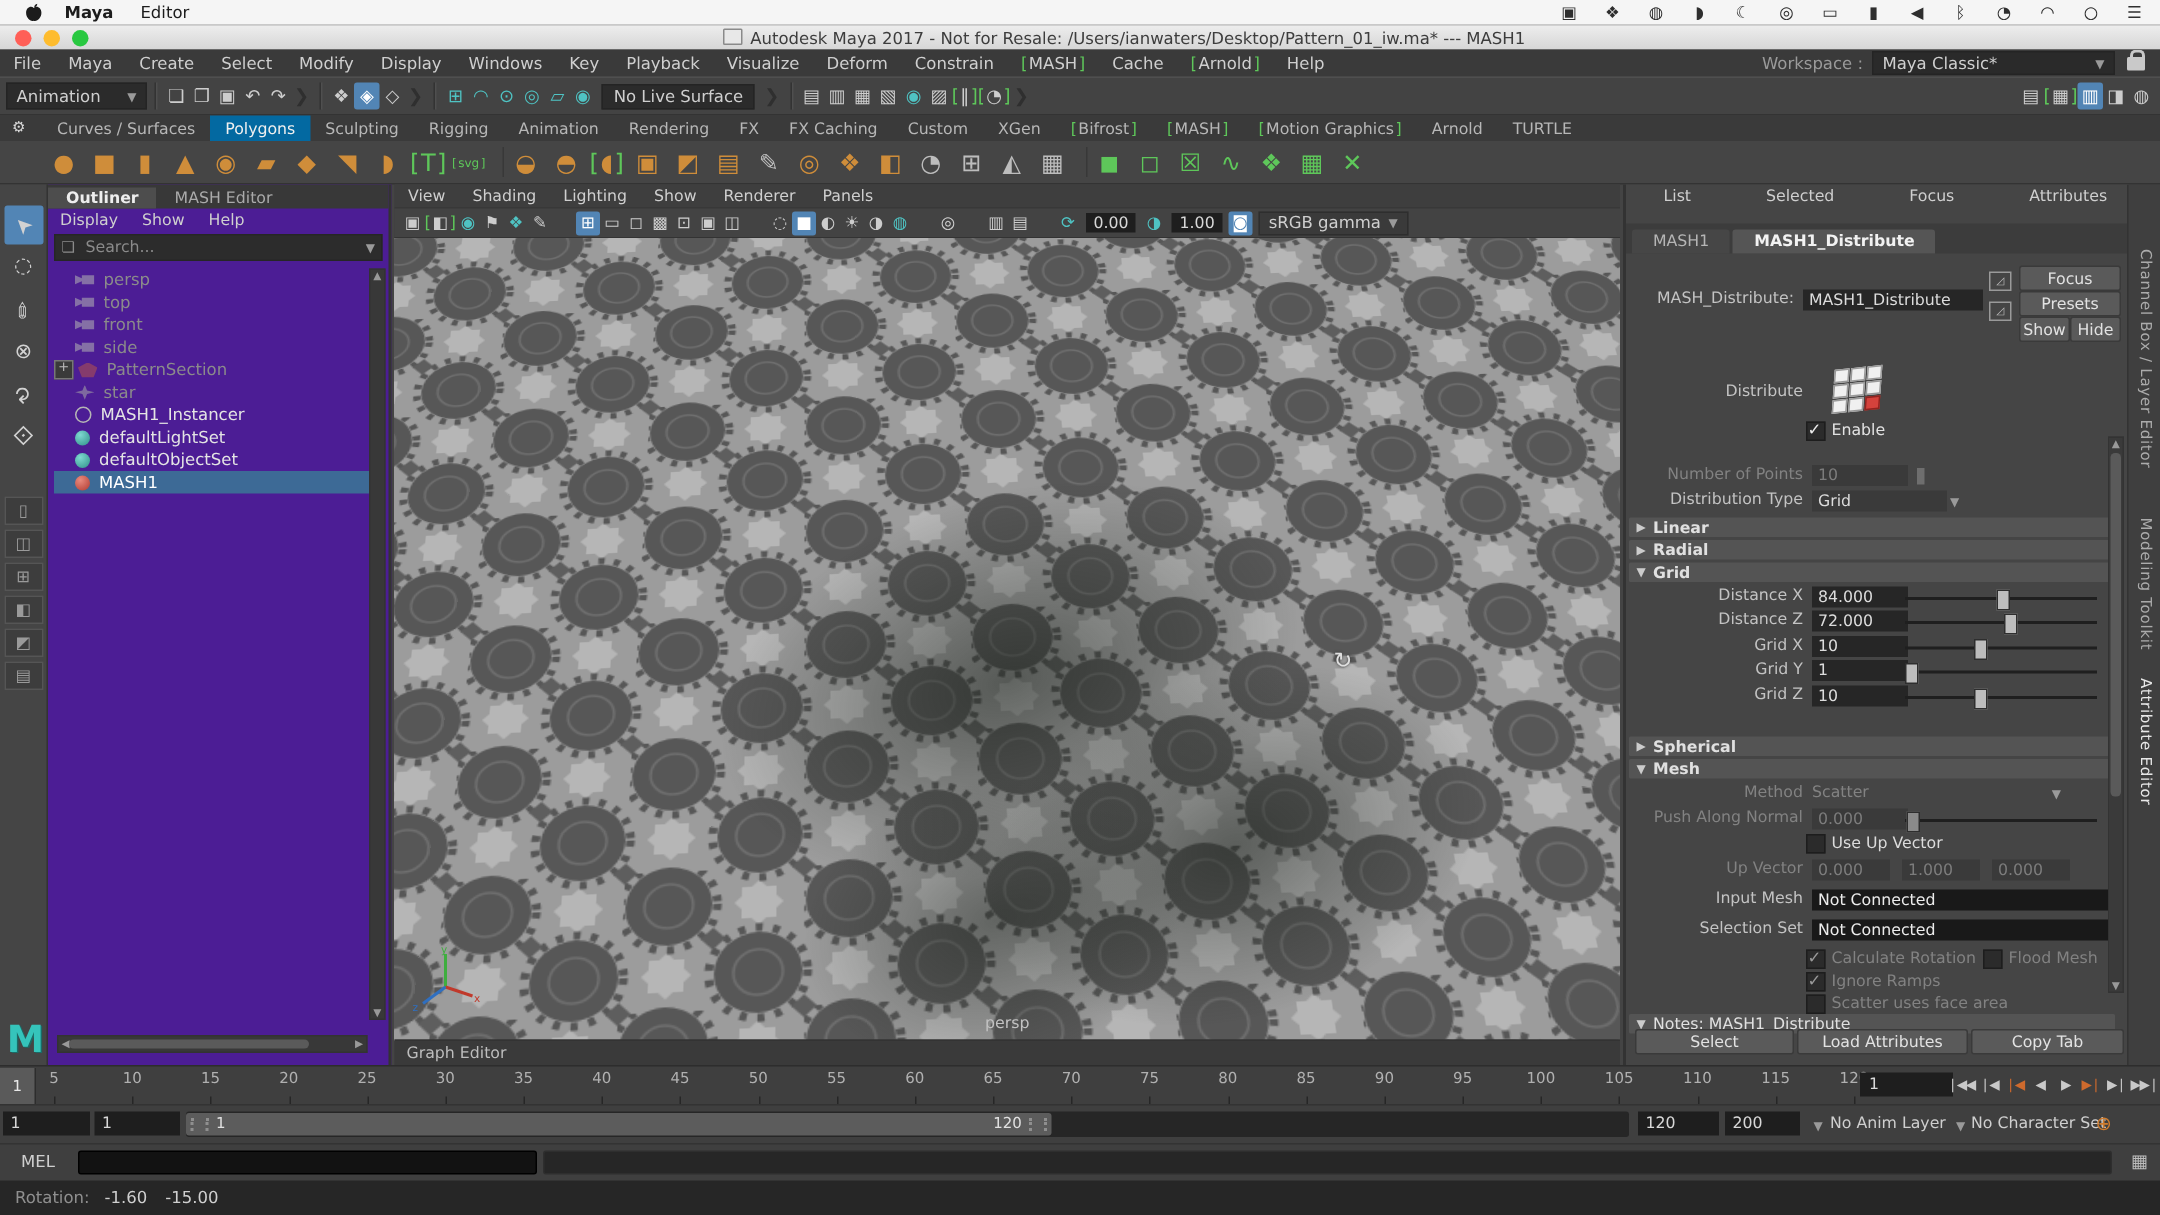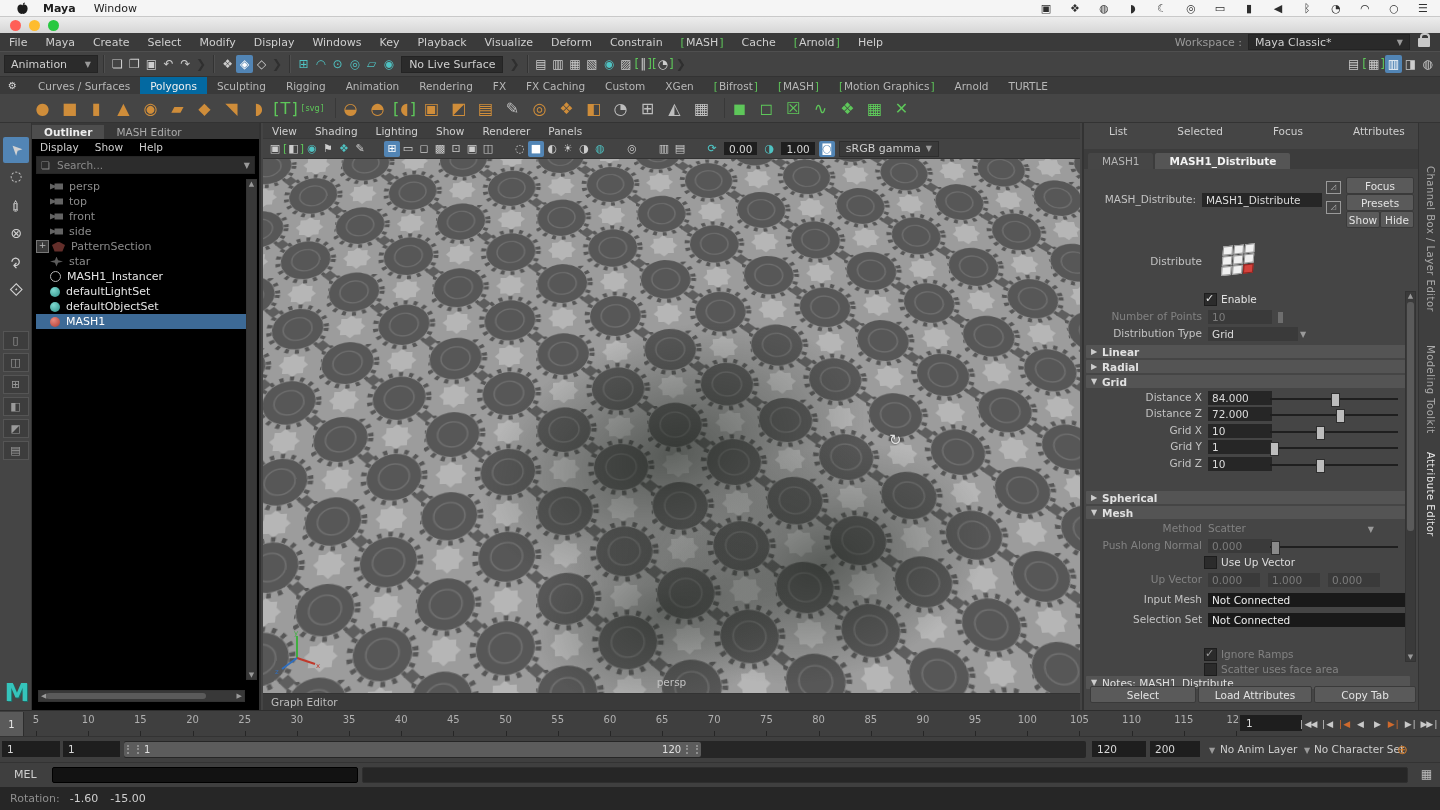--- a/index.html
+++ b/index.html
@@ -65,21 +65,21 @@
   #toolbox{left:0;top:123px;width:32px;height:587px;background:#454545;border-right:1px solid #333;box-sizing:border-box;
            display:flex;flex-direction:column;align-items:center;padding-top:14px;}
   .tool{width:26px;height:26px;display:flex;align-items:center;justify-content:center;font-size:14px;color:#d2d2d2;margin-bottom:2px;}
   .tool.on{background:#5285b5;border-radius:2px;}
   .tool .rot{display:inline-block;transform:rotate(-135deg);}
   #layouts{margin-top:26px;display:flex;flex-direction:column;gap:3px;align-items:center;}
   .lay{width:24px;height:17px;border:1px solid #555;background:#3d3d3d;display:flex;align-items:center;justify-content:center;font-size:11px;color:#9a9a9a;}
   #mayalogo{position:absolute;left:2px;top:677px;width:30px;height:30px;display:flex;align-items:center;justify-content:center;
             font-size:25px;font-weight:bold;color:#35c4bb;text-shadow:1px 1px 0 #1b6b66;}
   
-  #outliner{left:32px;top:123px;width:229px;height:587px;background:#000000;border-right:2px solid #333;box-sizing:border-box;}
+  #outliner{left:32px;top:123px;width:229px;height:587px;background:#4c1d95;border-right:2px solid #333;box-sizing:border-box;}
   #outl-tabs{height:16px;background:#383838;display:flex;align-items:flex-end;}
   #outl-tabs .otab{padding:1px 12px;font-size:10.5px;color:#aaa;}
   #outl-tabs .otab.active{background:#4d4d4d;color:#eee;font-weight:bold;}
   #outl-menus{height:15px;display:flex;align-items:center;}
   #outl-menus span{padding:0 8px;color:#cfcfcf;font-size:10.5px;}
   #outl-search{margin:2px 4px;height:16px;background:#2c2c2c;border:1px solid #262626;display:flex;align-items:center;padding:0 4px;}
   #outl-search .fico{color:#8a8a8a;font-size:10px;margin-right:5px;}
   #outl-search input{flex:1;background:transparent;border:none;outline:none;color:#9a9a9a;font-size:10.5px;font-family:inherit;}
   #outl-list{position:absolute;left:4px;right:12px;top:56px;bottom:30px;overflow:hidden;}
   .orow{height:15px;display:flex;align-items:center;padding-left:14px;color:#e4e4e4;}
@@ -193,21 +193,21 @@
 <body>
 
 <div id="app">
 
   <div id="macbar" class="abs">
     <svg class="apple" viewBox="0 0 13 14">
       <path fill="#1c1c1c" d="M6.5 3.5c-2-2-5.5-.3-5.5 3.5s3.2 6.6 5.5 5.7c2.3.9 5.5-1.9 5.5-5.7s-3.5-5.5-5.5-3.5z"></path>
       <path fill="#1c1c1c" d="M6.8 3.2c0-1.4.9-2.4 2.2-2.7.1 1.4-.9 2.5-2.2 2.7z"></path>
     </svg>
     <span class="appname">Maya</span>
-    <span class="menu">Window</span>
+    <span class="menu">Editor</span>
     <span class="spacer"></span>
     <span class="sticons">
         <span>▣</span>
         <span>❖</span>
         <span>◍</span>
         <span>◗</span>
         <span>☾</span>
         <span>◎</span>
         <span>▭</span>
         <span>▮</span>
@@ -217,20 +217,21 @@
         <span>◠</span>
         <span>○</span>
         <span>☰</span>
       </span>
   </div>
 
   <div id="titlebar" class="abs">
     <span class="tl red"></span>
     <span class="tl yel"></span>
     <span class="tl grn"></span>
+    <span class="title"><span class="docicon"></span><span>Autodesk Maya 2017 - Not for Resale: /Users/ianwaters/Desktop/Pattern_01_iw.ma*  ---  MASH1</span></span>
   </div>
 
   <div id="menubar" class="abs">
     <span class="flex">
         <span class="mi">File</span>
         <span class="mi">Maya</span>
         <span class="mi">Create</span>
         <span class="mi">Select</span>
         <span class="mi">Modify</span>
         <span class="mi">Display</span>
@@ -630,21 +631,21 @@
           <b></b>
           <b></b>
           <b></b>
           <b></b>
           <b></b>
           <b></b>
           <b class="red"></b>
       </span>
     </div>
 
-    <div class="aerow" style="top:170px">
+    <div class="aerow" style="top:158px">
       <span class="cb on" style="position:absolute;left:120px"></span>
       <span style="position:absolute;left:137px;color:#e2e2e2">Enable</span>
     </div>
     <div class="aerow" style="top:187px">
       <span class="albl dim">Number of Points</span>
       <span class="afld dim" style="left:124px;width:56px">10</span>
       <span style="position:absolute;left:194px;top:2px;width:5px;height:11px;background:#6e6e6e"></span>
     </div>
     <div class="aerow" style="top:204px">
       <span class="albl">Distribution Type</span>
@@ -741,20 +742,26 @@
           <span class="afld dim" style="position:static;width:44px">0.000</span>
         </span>
     </div>
     <div class="aerow" style="top:470px;height:19px">
       <span class="albl">Input Mesh</span>
       <span class="afld" style="left:124px;width:192px;background:#191919;color:#ececec">Not Connected</span>
     </div>
     <div class="aerow" style="top:490px;height:19px">
       <span class="albl">Selection Set</span>
       <span class="afld" style="left:124px;width:192px;background:#191919;color:#ececec">Not Connected</span>
+    </div>
+    <div class="aerow" style="top:510px">
+      <span class="cb dimcb on" style="position:absolute;left:120px"></span>
+      <span class="dimtxt" style="position:absolute;left:137px">Calculate Rotation</span>
+      <span class="cb dimcb" style="position:absolute;left:238px"></span>
+      <span class="dimtxt" style="position:absolute;left:255px">Flood Mesh</span>
     </div>
     <div class="aerow" style="top:540px">
       <span class="cb dimcb" style="position:absolute;left:120px"></span>
       <span class="dimtxt" style="position:absolute;left:137px">Scatter uses face area</span>
     </div>
     <div class="aerow" style="top:525px">
       <span class="cb dimcb on" style="position:absolute;left:120px"></span>
       <span class="dimtxt" style="position:absolute;left:137px">Ignore Ramps</span>
     </div>
 

